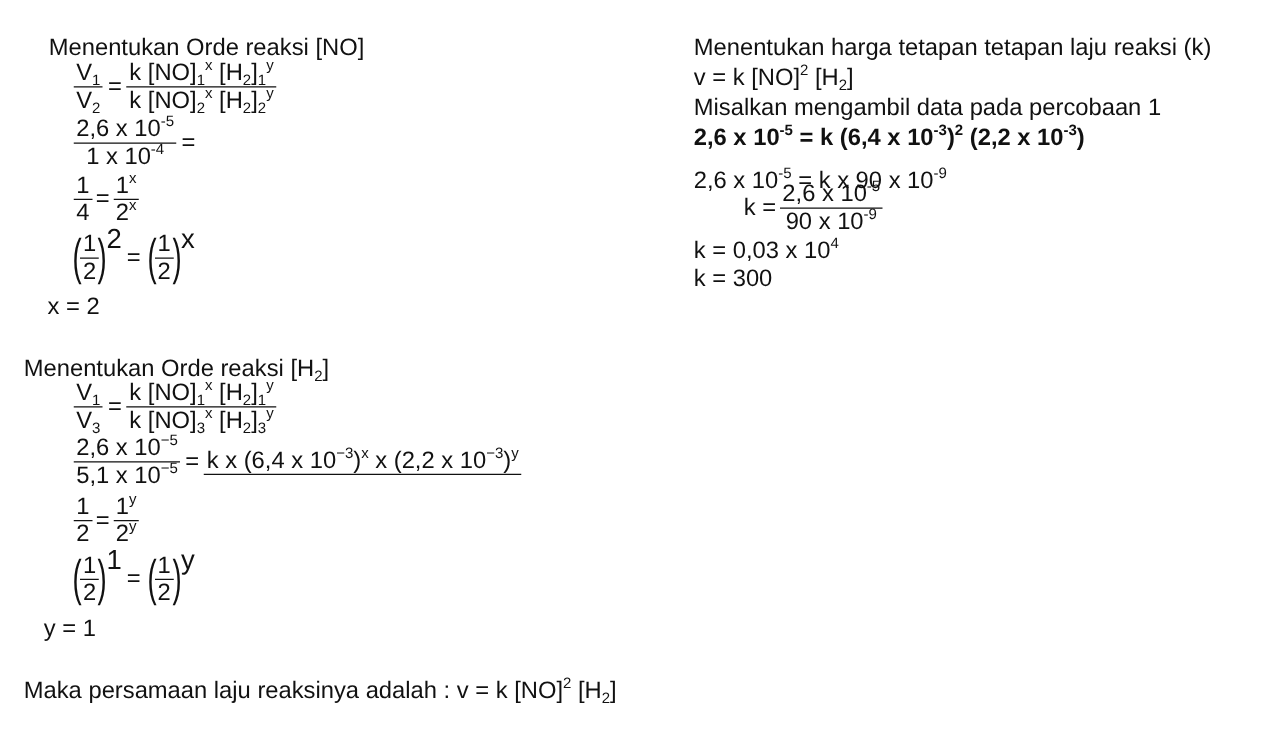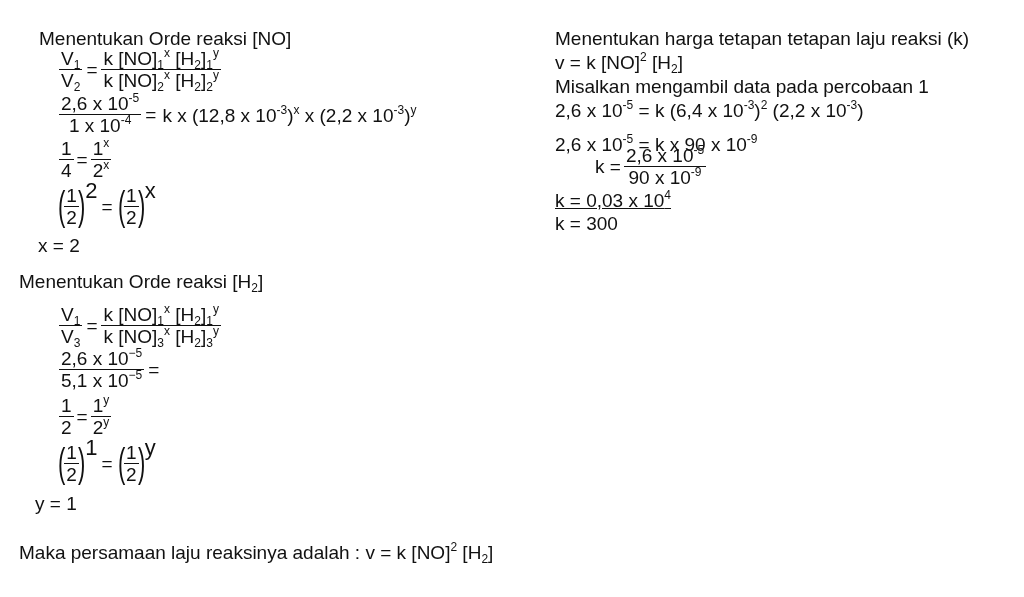--- a/index.html
+++ b/index.html
@@ -104,21 +104,20 @@
     </span>
   </div>
 
   <div class="line eq" style="left:0; top:94px;">
     <span class="frac">
       <span class="num"><span>2,6 x 10</span><sup>-5</sup></span>
       <span class="den"><span>1 x 10</span><sup>-4</sup></span>
     </span>
     <span class="op">=</span>
     <span class="frac">
-      <span class="den"><span>k x (12,8 x 10</span><sup>-3</sup><span>)</span><sup>x</sup><span> x (2,2 x 10</span><sup>-3</sup><span>)</span><sup>y</sup></span>
     </span>
   </div>
 
   <div class="line eq" style="left:0; top:139px;">
     <span class="frac">
       <span class="num">1</span>
       <span class="den">4</span>
     </span>
     <span class="op" style="padding:0 3px;">=</span>
     <span class="frac">
@@ -145,21 +144,21 @@
     <span class="bigsup">x</span>
   </div>
 
   <div class="line" style="left:0; top:236px;margin-left:19px;">
     <span>x = 2</span>
   </div>
 </div>
 
 <div class="col" style="left:19px; top:0;">
 
-  <div class="line" style="left:0; top:272px;">
+  <div class="line" style="left:0; top:286px;">
     <span>Menentukan Orde reaksi [H</span><sub>2</sub><span>]</span>
   </div>
 
   <div class="line eq" style="left:0; top:305px;">
     <span class="frac">
       <span class="num"><span>V</span><sub>1</sub></span>
       <span class="den"><span>V</span><sub>3</sub></span>
     </span>
     <span class="op">=</span>
     <span class="frac">
@@ -168,20 +167,21 @@
     </span>
   </div>
 
   <div class="line eq" style="left:0; top:349px;">
     <span class="frac">
       <span class="num"><span>2,6 x 10</span><sup>−5</sup></span>
       <span class="den"><span>5,1 x 10</span><sup>−5</sup></span>
     </span>
     <span class="op">=</span>
     <span class="frac">
+      <span class="num"><span>k x (6,4 x 10</span><sup>−3</sup><span>)</span><sup>x</sup><span> x (2,2 x 10</span><sup>−3</sup><span>)</span><sup>y</sup></span>
     </span>
   </div>
 
   <div class="line eq" style="left:0; top:396px;">
     <span class="frac">
       <span class="num">1</span>
       <span class="den">2</span>
     </span>
     <span class="op" style="padding:0 3px;">=</span>
     <span class="frac">
@@ -224,36 +224,36 @@
   </div>
 
   <div class="line" style="left:0; top:53px;">
     <span>v = k [NO]</span><sup>2</sup><span> [H</span><sub>2</sub><span>]</span>
   </div>
 
   <div class="line" style="left:0; top:77px;">
     <span>Misalkan mengambil data pada percobaan 1</span>
   </div>
 
-  <div class="line" style="left:0; top:101px;">
+  <div class="line" style="left:0; top:101px;font-weight:bold;">
     <span>2,6 x 10</span><sup>-5</sup><span> = k (6,4 x 10</span><sup>-3</sup><span>)</span><sup>2</sup><span> (2,2 x 10</span><sup>-3</sup><span>)</span>
   </div>
 
   <div class="line" style="left:0; top:135px;">
     <span>2,6 x 10</span><sup>-5</sup><span> = k x 90 x 10</span><sup>-9</sup>
   </div>
 
   <div class="line eq" style="left:0; top:146px;">
     <span style="padding-right:3px;">k =</span>
     <span class="frac">
       <span class="num"><span>2,6 x 10</span><sup>-5</sup></span>
       <span class="den"><span>90 x 10</span><sup>-9</sup></span>
     </span>
   </div>
 
-  <div class="line" style="left:0; top:191px;text-decoration:underline;">
+  <div class="line" style="left:0; top:191px;">
     <span>k = 0,03 x 10</span><sup>4</sup>
   </div>
 
   <div class="line" style="left:0; top:214px;">
     <span>k = 300</span>
   </div>
 </div>
 
 </body></html>

